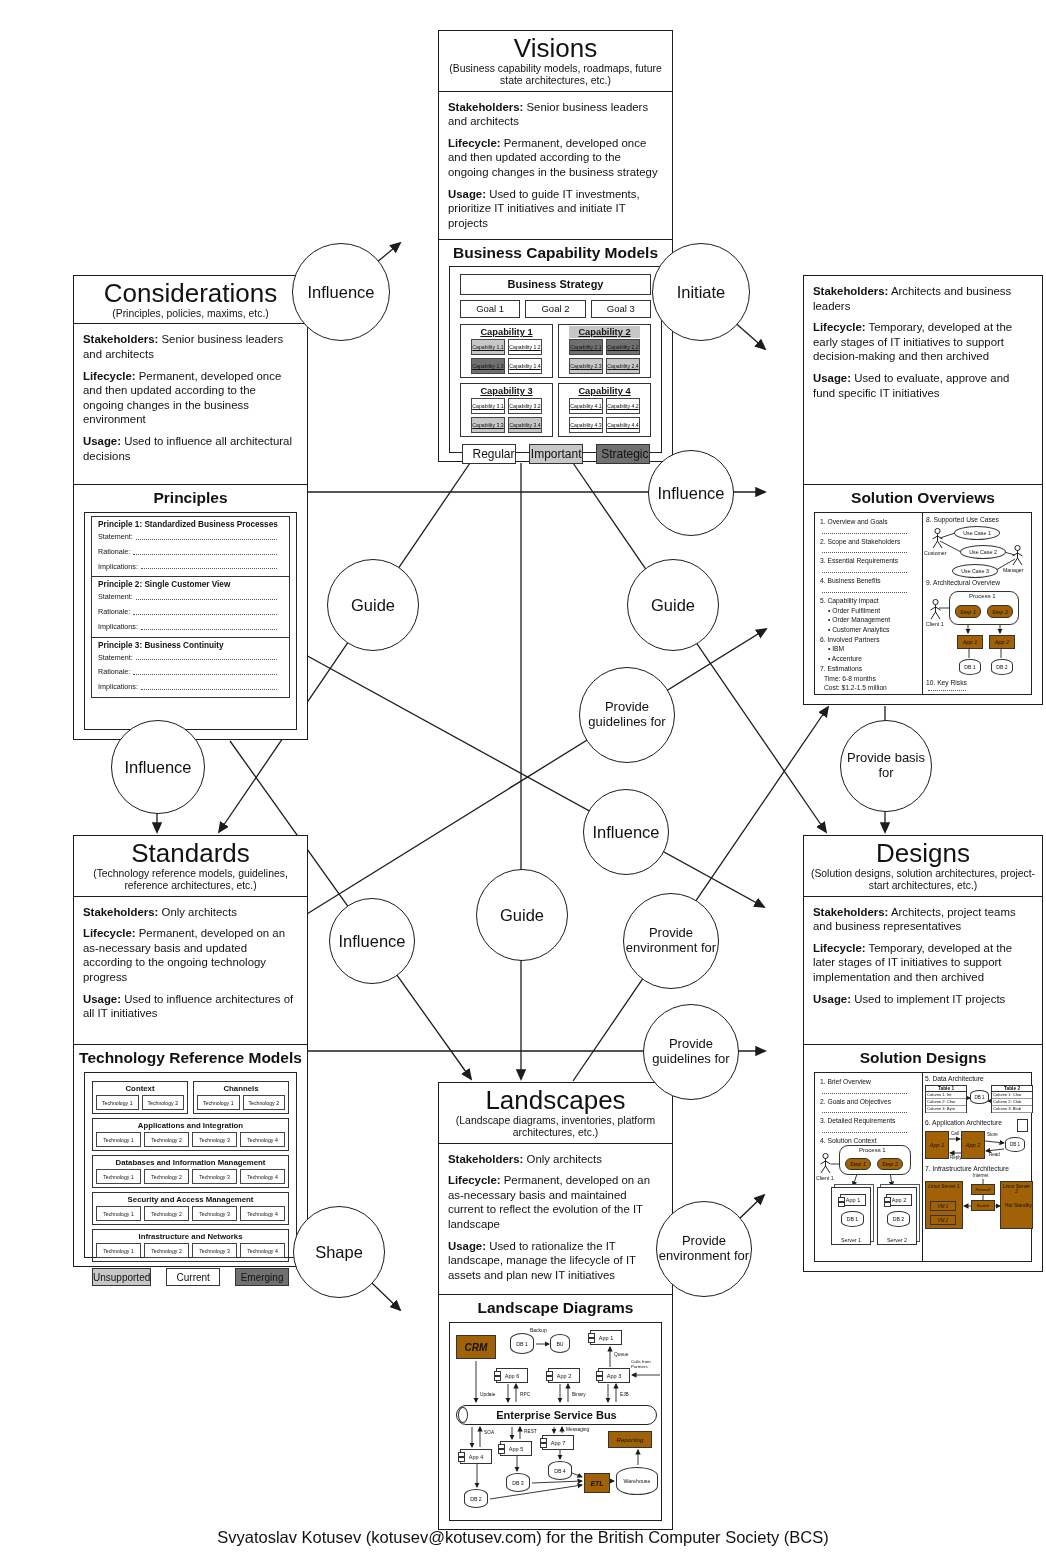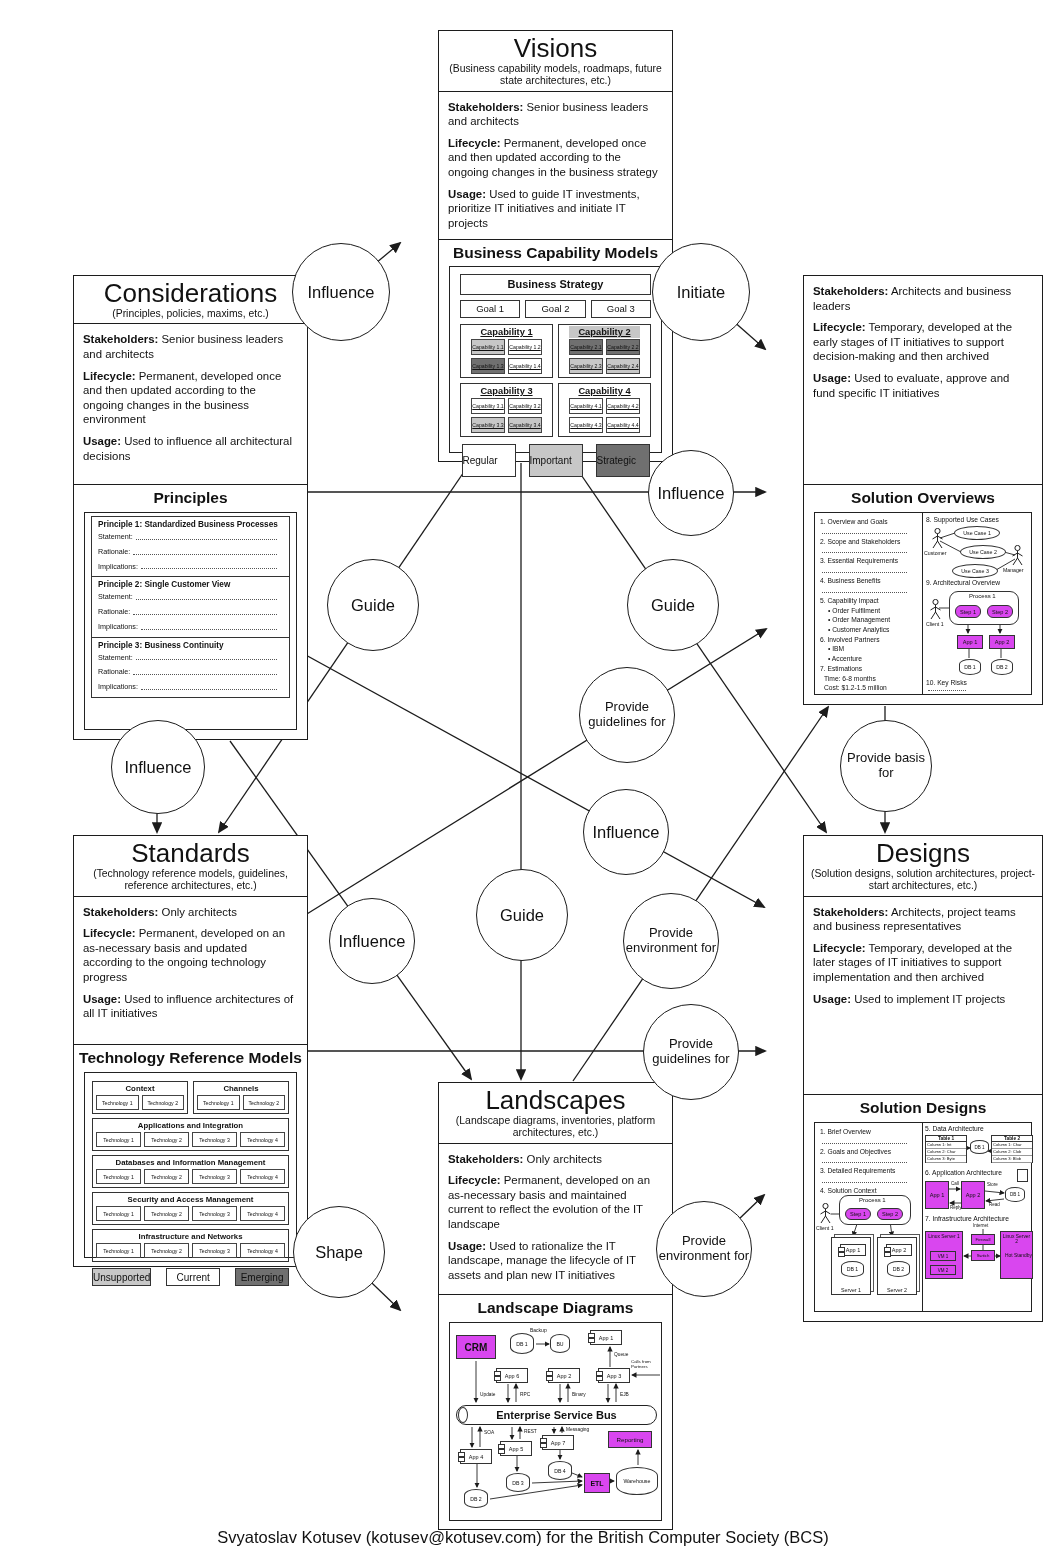--- a/index.html
+++ b/index.html
@@ -25,38 +25,38 @@
   .bcm-goal{flex:1;border:1px solid #333;text-align:center;font-size:9.5px;height:16px;line-height:16px;}
   .bcm-grid{display:grid;grid-template-columns:1fr 1fr;gap:5px;margin:6px 10px 0;}
   .bcm-group{border:1px solid #333;padding:1px 10px 3px;text-decoration:underline;}
   .bcm-gh{text-align:center;font-size:9.3px;font-weight:600;padding:1px 0;}
   .cells2{display:grid;grid-template-columns:1fr 1fr;gap:3px;margin-top:1px;}
   .ccell{border:1px solid #444;font-size:5.2px;text-align:center;padding:4px 0;background:#fff;}
   .t-regular,.t-current{background:#fff;}
   .t-important,.t-unsupported{background:#c7c7c7;}
   .t-strategic,.t-emerging{background:#707070;}
   .bcm-legend{display:flex;justify-content:center;gap:13px;margin-top:7px;}
-  .lg{border:1px solid #333;font-size:10px;width:52px;text-align:left;padding:10px 0;}
+  .lg{border:1px solid #333;font-size:12px;width:52px;text-align:right;padding:2px 0;}
   
   .pr-wrap{position:absolute;inset:0;padding:4px 6px;}
   .pr-item{border:1px solid #333;margin-top:-1px;padding:3px 6px 2px;}
   .pr-title{font-size:8.2px;font-weight:600;margin-bottom:1px;}
   .pr-field{display:flex;font-size:7.2px;line-height:2.05;}
   .pr-field .dots{flex:1;border-bottom:1px dotted #555;margin:0 6px 5px 3px;}
   
   .cols{position:absolute;inset:0;display:flex;}
   .colL{width:50%;border-right:1.2px solid #222;padding:4px 3px 0 5px;box-sizing:border-box;}
   .colR{position:relative;flex:1;}
   .so-row{font-size:6.7px;line-height:1.45;}
   .so-row.t-dots{border-bottom:1px dotted #555;height:6px;margin:0 12px 3px 2px;}
   .so-row.t-bullet{padding-left:8px;}
   .so-row.t-bullet::before{content:"• ";}
   .so-row.t-plain{padding-left:4px;}
   .mtitle{position:absolute;font-size:6.7px;white-space:nowrap;}
-  .mbox{position:absolute;border:1px solid #333;background:#d946ef;font-size:5.6px;text-align:center;box-sizing:border-box;display:flex;align-items:center;justify-content:center;}
+  .mbox{position:absolute;border:1px solid #333;background:#a16207;font-size:5.6px;text-align:center;box-sizing:border-box;display:flex;align-items:center;justify-content:center;font-style:italic;}
   .mcyl{position:absolute;border:1px solid #333;background:#fff;border-radius:50%/32%;font-size:5.2px;text-align:center;box-sizing:border-box;display:flex;align-items:center;justify-content:center;}
   .mround{position:absolute;border:1px solid #333;border-radius:9px;box-sizing:border-box;background:#fff;}
   .mlab{position:absolute;font-size:5.2px;white-space:nowrap;}
   .uc{position:absolute;border:1px solid #333;border-radius:50%;font-size:5.3px;text-align:center;box-sizing:border-box;display:flex;align-items:center;justify-content:center;background:#fff;}
   .actor{position:absolute;}
   .comp{position:absolute;border:1px solid #333;background:#fff;font-size:5.5px;text-align:center;box-sizing:border-box;display:flex;align-items:center;justify-content:center;}
   .comp::before,.comp::after{content:"";position:absolute;left:-3.5px;width:5px;height:2.5px;border:1px solid #333;background:#fff;}
   .comp::before{top:2px;}.comp::after{top:7px;}
   .isvg{position:absolute;left:0;top:0;z-index:0;}
   .isvg line{stroke:#222;stroke-width:0.9;}
@@ -462,21 +462,21 @@
         <div class="trm-legend">
               <div class="lg2 t-unsupported">Unsupported</div>
               <div class="lg2 t-current">Current</div>
               <div class="lg2 t-emerging">Emerging</div>
             </div>
       </div>
     </div>
   </div>
 </div>
 
-<div class="box" style="left:768px;top:835px;width:240px;height:487px">
+<div class="box" style="left:768px;top:835px;width:240px;height:437px">
   <div class="bh">
     <div class="bt">Designs</div>
     <div class="bsub">(Solution designs, solution architectures, project-start architectures, etc.)</div>
   </div>
   <div class="bb">
     <p class="det"><b>Stakeholders:</b> <span>Architects, project teams and business representatives</span></p>
     <p class="det"><b>Lifecycle:</b> <span>Temporary, developed at the later stages of IT initiatives to support implementation and then archived</span></p>
     <p class="det"><b>Usage:</b> <span>Used to implement IT projects</span></p>
   </div>
   <div class="bi" style="height:227px">

